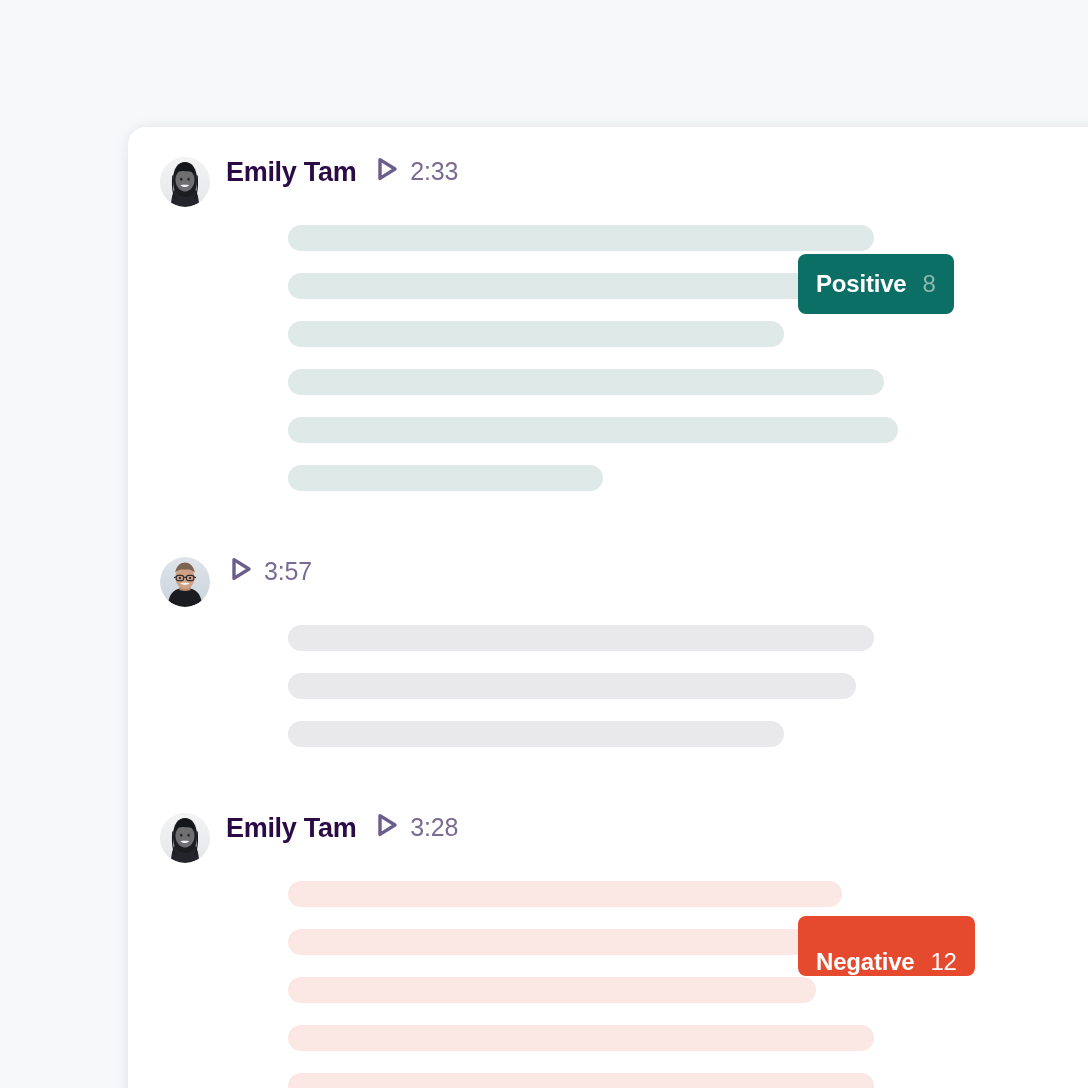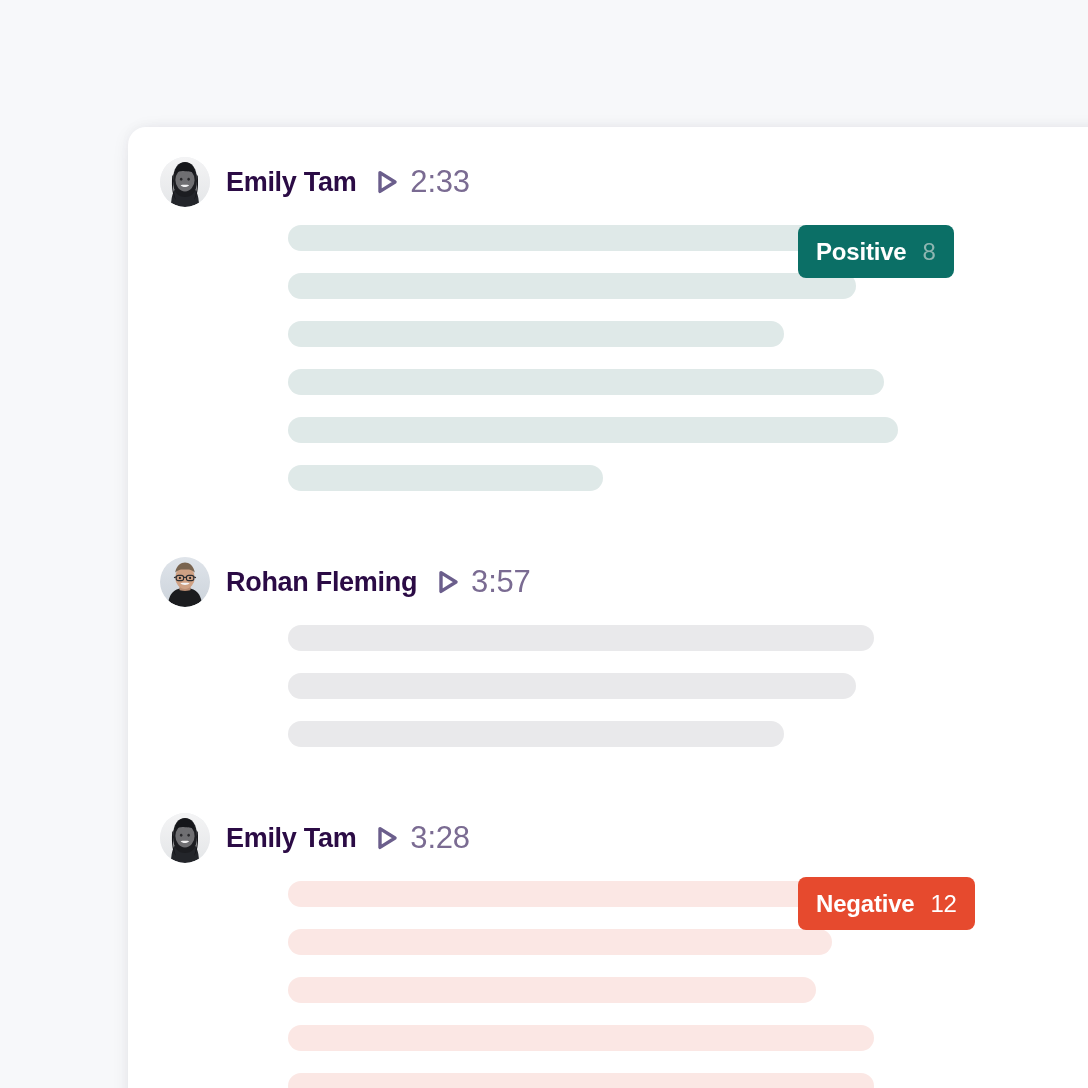--- a/index.html
+++ b/index.html
@@ -36,21 +36,21 @@
     overflow: hidden;
   }
 
   
   .turn { position: absolute; left: 0; right: 0; }
 
   .turn-header {
     position: absolute;
     left: 32px;
     display: flex;
-    align-items: center;
+    align-items: flex-start;
     gap: 0;
   }
 
   .avatar {
     width: 50px;
     height: 50px;
     border-radius: 50%;
     overflow: hidden;
     flex: 0 0 auto;
     background: #eceef1;
@@ -69,21 +69,21 @@
   .play-icon {
     margin-left: 20px;
     width: 22px;
     height: 24px;
     flex: 0 0 auto;
     display: block;
   }
 
   .timestamp {
     margin-left: 12px;
-    font-size: 31px;
+    font-size: 25px;
     font-weight: 400;
     color: #7a6b92;
     white-space: nowrap;
     letter-spacing: -0.2px;
   }
 
   
   .lines { position: absolute; left: 160px; top: 0; }
   .line {
     height: 26px;
@@ -92,24 +92,25 @@
   }
   .line.teal { background: #dfe9e8; }
   .line.gray { background: #e9e9eb; }
   .line.pink { background: #fbe7e4; }
 
   
   .badge {
     position: absolute;
     display: inline-flex;
     align-items: center;
-    height: 53px;
+    height: 60px;
     padding: 0 18px;
     border-radius: 8px;
     white-space: nowrap;
+    margin-top: 29px;
   }
   .badge .badge-label {
     font-size: 24px;
     font-weight: 700;
     color: #ffffff;
     letter-spacing: -0.2px;
   }
   .badge .badge-count {
     margin-left: 16px;
     font-size: 24px;
@@ -203,21 +204,20 @@
               <rect x="26.4" y="18.4" width="7.4" height="5.2" rx="2.2" fill="none" stroke="#2e2f33" stroke-width="1.1"></rect>
               <path d="M23.6 20.4 L26.4 20.4" stroke="#2e2f33" stroke-width="1.1"></path>
               <path d="M16.2 20 L14 20.6" stroke="#2e2f33" stroke-width="1.1"></path>
               <path d="M33.8 20 L36 20.6" stroke="#2e2f33" stroke-width="1.1"></path>
               <ellipse cx="19.9" cy="20.9" rx="1.05" ry="1.2" fill="#2a2a2d"></ellipse>
               <ellipse cx="30.1" cy="20.9" rx="1.05" ry="1.2" fill="#2a2a2d"></ellipse>
               <path d="M20.4 26.3 C22.4 28.6 27.6 28.6 29.6 26.3 C27.4 25.7 22.6 25.7 20.4 26.3 Z" fill="#f4f4f5"></path>
             </g>
           </svg>
         </div>
-        <div class="speaker-name">Rohan Fleming</div>
         <svg class="play-icon" viewBox="0 0 22 24" aria-hidden="true">
           <path d="M4 2.6 L19 12 L4 21.4 Z" fill="none" stroke="#6b5e8c" stroke-width="3.4" stroke-linejoin="round"></path>
         </svg>
         <div class="timestamp">3:57</div>
       </div>
 
       <div class="lines" style="top:98px;">
         <div class="line gray" style="width:586px"></div>
         <div class="line gray" style="width:568px"></div>
         <div class="line gray" style="width:496px"></div>
@@ -260,20 +260,20 @@
       </div>
 
       <div class="lines" style="top:98px;">
         <div class="line pink" style="width:554px"></div>
         <div class="line pink" style="width:544px"></div>
         <div class="line pink" style="width:528px"></div>
         <div class="line pink" style="width:586px"></div>
         <div class="line pink" style="width:586px"></div>
       </div>
 
-      <div class="badge negative" style="left:670px; top:94px;">
+      <div class="badge negative" style="left:670px; top:104px;align-items:flex-end;">
         <span class="badge-label">Negative</span>
         <span class="badge-count">12</span>
       </div>
     </div>
 
   </div>
 </div>
 
 </body></html>

